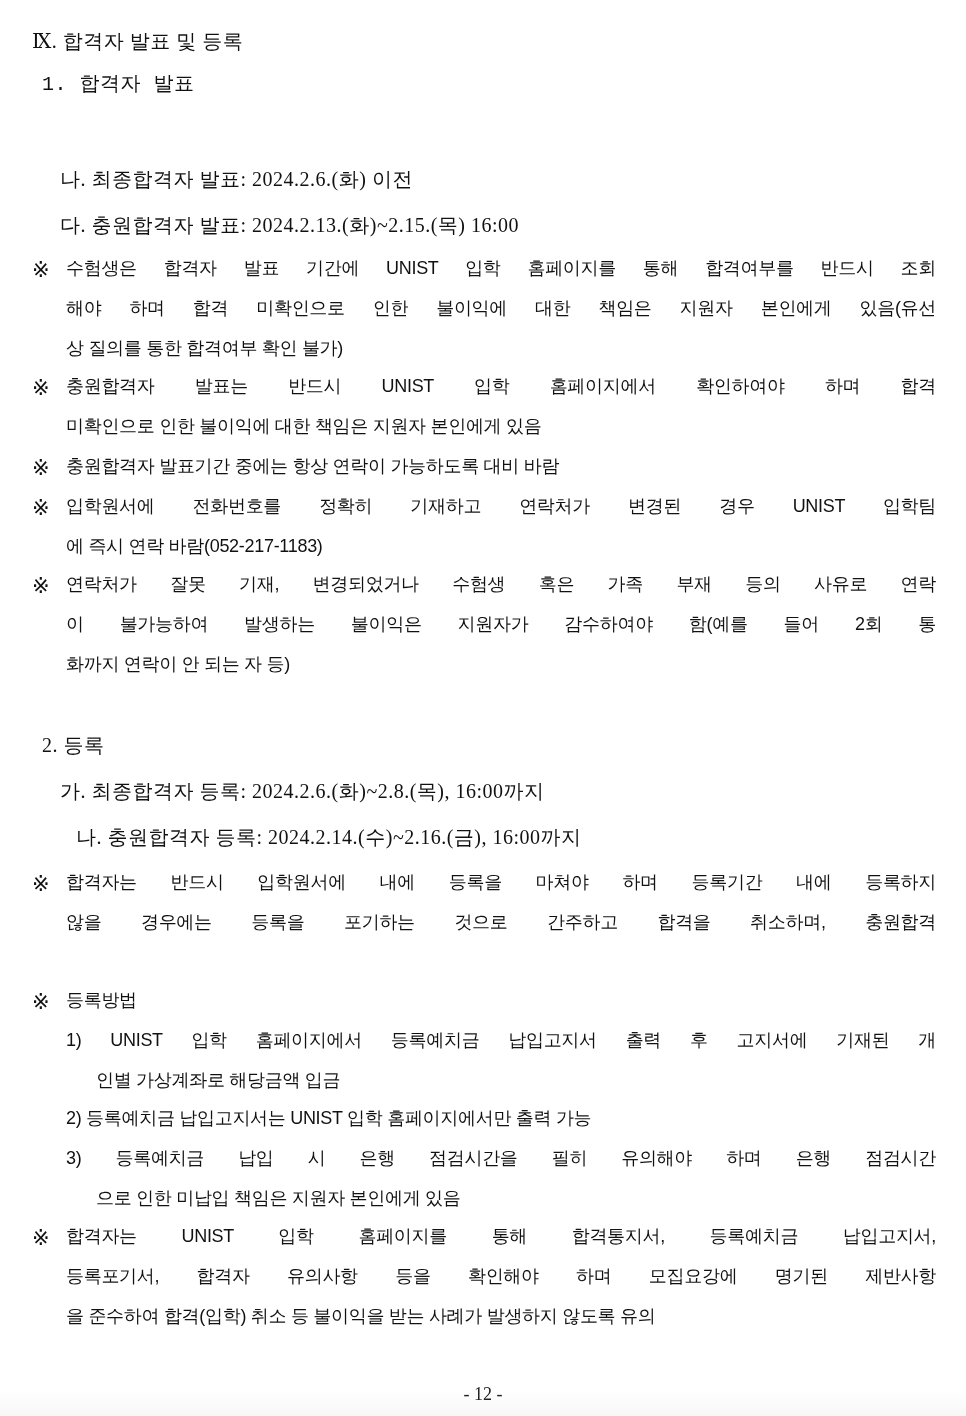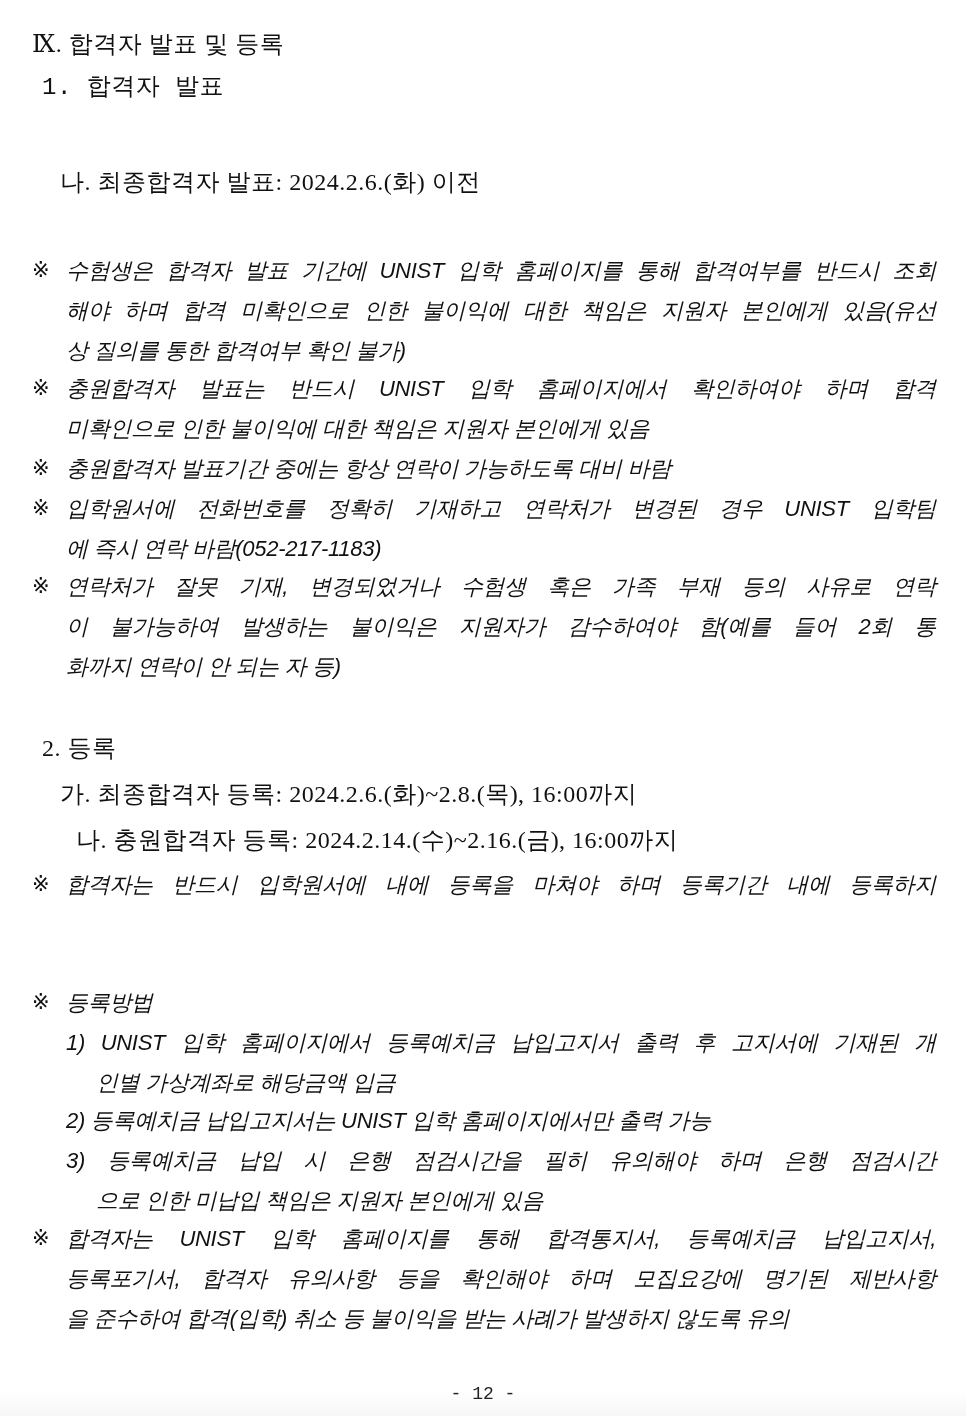--- a/index.html
+++ b/index.html
@@ -2,41 +2,42 @@
 <html><head>
 <meta charset="utf-8">
 <style>
   html, body { margin: 0; padding: 0; }
   body {
     width: 966px; height: 1416px; overflow: hidden;
     background: linear-gradient(to bottom, #ffffff 0, #ffffff 1390px, #f7f7f7 1416px);
     color: #111;
   }
   .page { position: relative; width: 966px; height: 1416px; }
-  .serif { font-family: "Liberation Serif", "DejaVu Serif", serif; font-size: 24px; letter-spacing: 0.5px; }
-  .sans  { font-family: "Liberation Sans", "DejaVu Sans", sans-serif; font-size: 22px; letter-spacing: -0.3px; font-style: italic; }
+  .serif { font-family: "Liberation Serif", "DejaVu Serif", serif; font-size: 20px; letter-spacing: 0.5px; }
+  .sans  { font-family: "Liberation Sans", "DejaVu Sans", sans-serif; font-size: 18px; letter-spacing: -0.3px; }
   .line { position: absolute; white-space: nowrap; }
   .justify {
     position: absolute; left: 66px; width: 870px;
     text-align: justify; text-align-last: justify; white-space: nowrap;
   }
   .justify.last { text-align-last: left; }
   .mark { position: absolute; left: 32px; font-family: "DejaVu Sans", sans-serif; font-size: 21px; }
   .cont2 { position: absolute; left: 96px; width: 840px; white-space: nowrap; }
-  .footer { position: absolute; left: 0; width: 966px; text-align: center; top: 1384px; font-family: Liberation Mono, monospace; font-size: 18px; color: #222; }
+  .footer { position: absolute; left: 0; width: 966px; text-align: center; top: 1384px; font-family: Liberation Serif, serif; font-size: 18px; color: #222; }
 </style>
 </head>
 <body>
 
 <div class="page">
 
   <div class="line serif" style="left:32px; top:28px;">Ⅸ. 합격자 발표 및 등록</div>
 
   <div class="line serif" style="left:42px; top:70px;font-family:Liberation Mono, monospace;">1. 합격자 발표</div>
   <div class="line serif" style="left:60px; top:166px;">나. 최종합격자 발표: 2024.2.6.(화) 이전</div>
+  <div class="line serif" style="left:60px; top:212px;">다. 충원합격자 발표: 2024.2.13.(화)~2.15.(목) 16:00</div>
 
   <div class="mark" style="top:258px;">※</div>
   <div class="justify sans" style="top:256px;">수험생은 합격자 발표 기간에 UNIST 입학 홈페이지를 통해 합격여부를 반드시 조회</div>
   <div class="justify sans" style="top:296px;">해야 하며 합격 미확인으로 인한 불이익에 대한 책임은 지원자 본인에게 있음(유선</div>
   <div class="justify last sans" style="top:336px;">상 질의를 통한 합격여부 확인 불가)</div>
 
   <div class="mark" style="top:376px;">※</div>
   <div class="justify sans" style="top:374px;">충원합격자 발표는 반드시 UNIST 입학 홈페이지에서 확인하여야 하며 합격</div>
   <div class="justify last sans" style="top:414px;">미확인으로 인한 불이익에 대한 책임은 지원자 본인에게 있음</div>
 
@@ -51,20 +52,21 @@
   <div class="justify sans" style="top:572px;">연락처가 잘못 기재, 변경되었거나 수험생 혹은 가족 부재 등의 사유로 연락</div>
   <div class="justify sans" style="top:612px;">이 불가능하여 발생하는 불이익은 지원자가 감수하여야 함(예를 들어 2회 통</div>
   <div class="justify last sans" style="top:652px;">화까지 연락이 안 되는 자 등)</div>
 
   <div class="line serif" style="left:42px; top:732px;">2. 등록</div>
   <div class="line serif" style="left:60px; top:778px;">가. 최종합격자 등록: 2024.2.6.(화)~2.8.(목), 16:00까지</div>
   <div class="line serif" style="left:60px; top:824px;margin-left:16px;">나. 충원합격자 등록: 2024.2.14.(수)~2.16.(금), 16:00까지</div>
 
   <div class="mark" style="top:872px;">※</div>
   <div class="justify sans" style="top:870px;">합격자는 반드시 입학원서에 내에 등록을 마쳐야 하며 등록기간 내에 등록하지</div>
+  <div class="justify sans" style="top:910px;">않을 경우에는 등록을 포기하는 것으로 간주하고 합격을 취소하며, 충원합격</div>
 
   <div class="mark" style="top:990px;">※</div>
   <div class="line sans" style="left:66px; top:988px;">등록방법</div>
 
   <div class="justify sans" style="top:1028px;">1) UNIST 입학 홈페이지에서 등록예치금 납입고지서 출력 후 고지서에 기재된 개</div>
   <div class="cont2 sans" style="top:1068px;">인별 가상계좌로 해당금액 입금</div>
 
   <div class="justify last sans" style="top:1106px;">2) 등록예치금 납입고지서는 UNIST 입학 홈페이지에서만 출력 가능</div>
 
   <div class="justify sans" style="top:1146px;">3) 등록예치금 납입 시 은행 점검시간을 필히 유의해야 하며 은행 점검시간</div>

